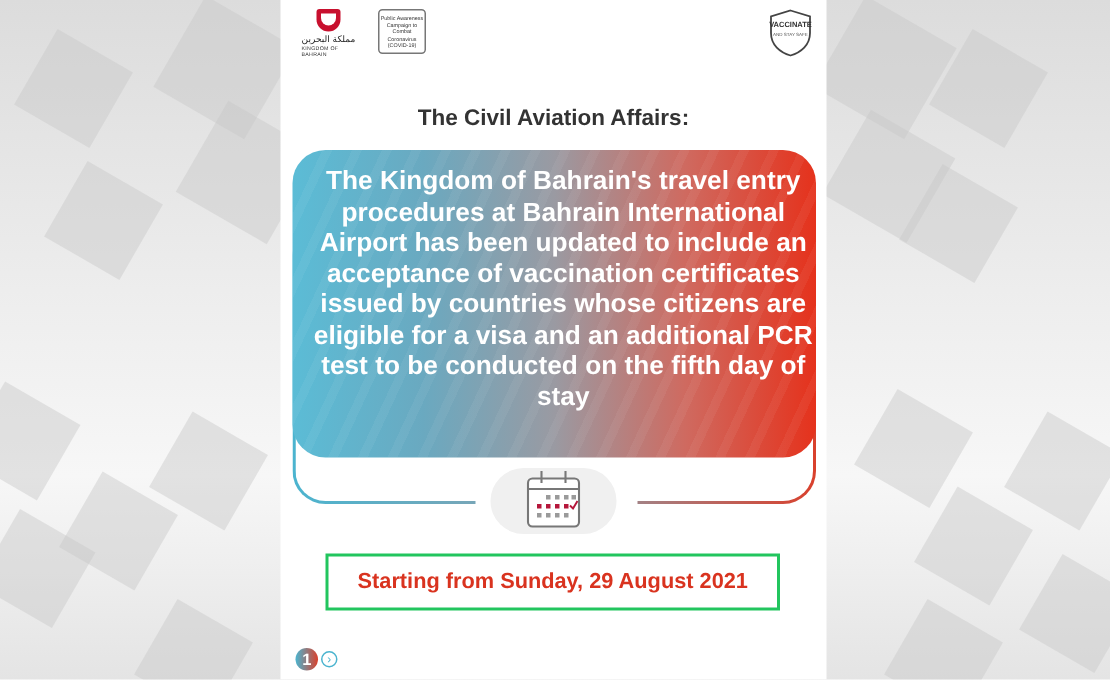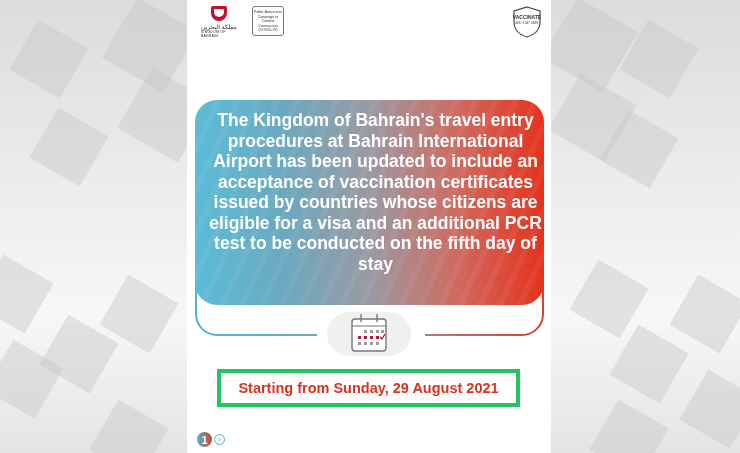--- a/index.html
+++ b/index.html
@@ -91,21 +91,21 @@
   }
   .calendar-bubble {
     position: absolute; left: 140px; top: 312px;
     width: 84px; height: 44px; border-radius: 22px;
     background: #f0f0f0;
   }
   .calendar-icon { position: absolute; left: 163px; top: 313px; width: 38px; height: 40px; }
   .date-box {
     position: absolute; left: 30px; top: 369px;
     width: 303px; height: 38px;
-    border: 4px solid #22c55e;
+    border: 2px solid #22c55e;
     display: flex; align-items: center; justify-content: center;
     color: #d9331f; font-size: 14.5px; font-weight: bold;
   }
   .pager { position: absolute; left: 10px; top: 432px; display: flex; align-items: center; gap: 2px; }
   .page-num {
     width: 15px; height: 15px; border-radius: 50%;
     background: linear-gradient(90deg, #4bb4cf, #d9402c);
     color: #fff; font-size: 11px; font-weight: bold;
     display: flex; align-items: center; justify-content: center;
   }
@@ -148,20 +148,21 @@
   <div class="logo-campaign">Public Awareness Campaign to Combat Coronavirus (COVID-19)</div>
 
   <div class="logo-vaccinate">
     <svg width="30" height="32" viewBox="0 0 30 32">
       <path d="M15 1 L28 5 L28 16 C28 24 22 29 15 31 C8 29 2 24 2 16 L2 5 Z" fill="none" stroke="#444" stroke-width="1.2"></path>
     </svg>
     <div class="shield-text">VACCINATE</div>
     <div class="shield-sub">AND STAY SAFE</div>
   </div>
 
+  <div class="page-title">The Civil Aviation Affairs:</div>
 
   <div class="outline-frame"></div>
   <div class="frame-gap"></div>
 
   <div class="gradient-card">
     <div class="card-texture"></div>
     <div class="card-text">The Kingdom of Bahrain's travel entry procedures at Bahrain International Airport has been updated to include an acceptance of vaccination certificates issued by countries whose citizens are eligible for a visa and an additional PCR test to be conducted on the fifth day of stay</div>
   </div>
 
   <div class="calendar-bubble"></div>

